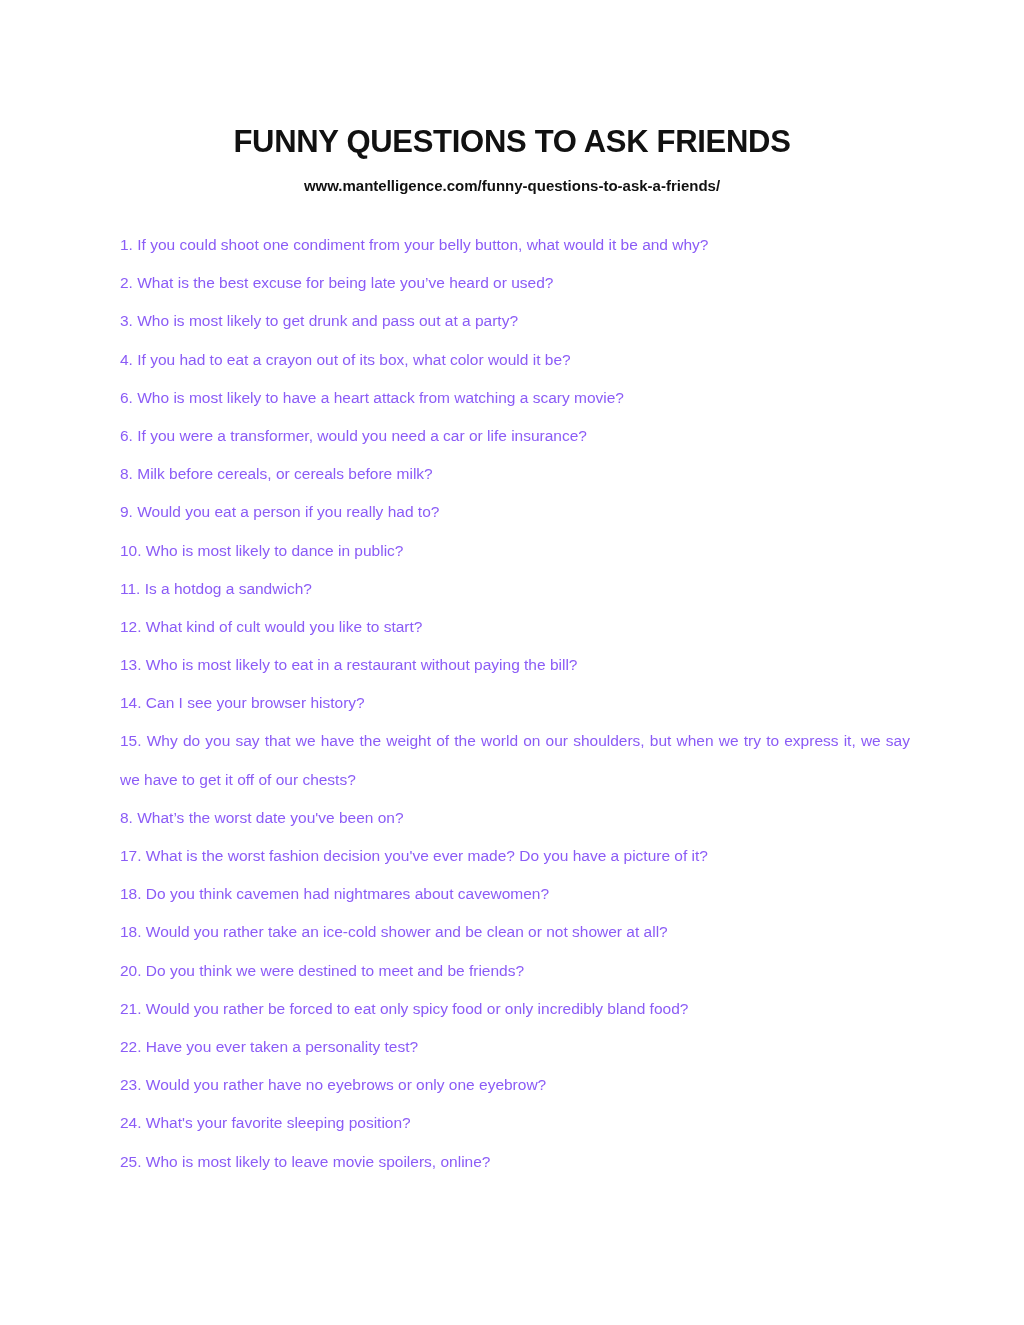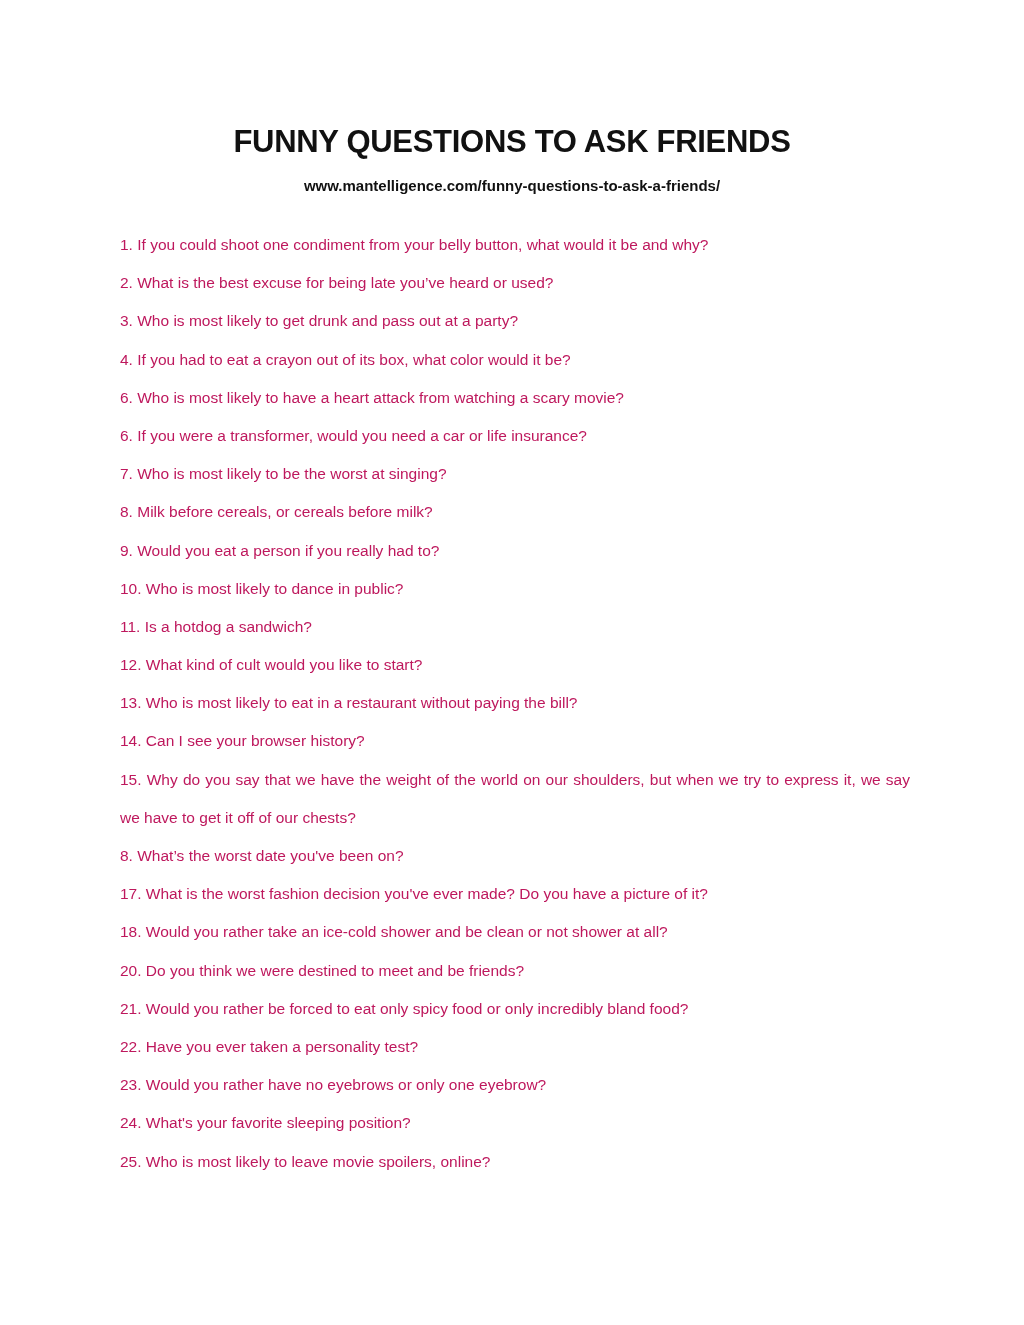--- a/index.html
+++ b/index.html
@@ -15,48 +15,48 @@
   .page-url {
     position: absolute; top: 177px; left: 0; width: 1024px; text-align: center;
     font-weight: bold; font-size: 15px; color: #111;
   }
   .questions {
     position: absolute; top: 226px; left: 120px; width: 790px;
     list-style: none; margin: 0; padding: 0;
   }
   .question {
     font-size: 15.5px; line-height: 38.2px; height: 38.2px; white-space: nowrap;
-    color: #be185d;
+    color: #8b5cf6;
   }
   .question.wrap { white-space: normal; height: auto; text-align: justify; text-align-last: left; }
 </style>
 </head>
 <body>
 
 <h1 class="page-title">FUNNY QUESTIONS TO ASK FRIENDS</h1>
 <div class="page-url">www.mantelligence.com/funny-questions-to-ask-a-friends/</div>
 
 <ul class="questions">
   <li class="question">1. If you could shoot one condiment from your belly button, what would it be and why?</li>
   <li class="question">2. What is the best excuse for being late you’ve heard or used?</li>
   <li class="question">3. Who is most likely to get drunk and pass out at a party?</li>
   <li class="question">4. If you had to eat a crayon out of its box, what color would it be?</li>
   <li class="question">6. Who is most likely to have a heart attack from watching a scary movie?</li>
   <li class="question">6. If you were a transformer, would you need a car or life insurance?</li>
-  <li class="question">7. Who is most likely to be the worst at singing?</li>
   <li class="question">8. Milk before cereals, or cereals before milk?</li>
   <li class="question">9. Would you eat a person if you really had to?</li>
   <li class="question">10. Who is most likely to dance in public?</li>
   <li class="question">11. Is a hotdog a sandwich?</li>
   <li class="question">12. What kind of cult would you like to start?</li>
   <li class="question">13. Who is most likely to eat in a restaurant without paying the bill?</li>
   <li class="question">14. Can I see your browser history?</li>
   <li class="question wrap">15. Why do you say that we have the weight of the world on our shoulders, but when we try to express it, we say we have to get it off of our chests?</li>
   <li class="question">8. What’s the worst date you've been on?</li>
   <li class="question">17. What is the worst fashion decision you've ever made? Do you have a picture of it?</li>
+  <li class="question">18. Do you think cavemen had nightmares about cavewomen?</li>
   <li class="question">18. Would you rather take an ice-cold shower and be clean or not shower at all?</li>
   <li class="question">20. Do you think we were destined to meet and be friends?</li>
   <li class="question">21. Would you rather be forced to eat only spicy food or only incredibly bland food?</li>
   <li class="question">22. Have you ever taken a personality test?</li>
   <li class="question">23. Would you rather have no eyebrows or only one eyebrow?</li>
   <li class="question">24. What's your favorite sleeping position?</li>
   <li class="question">25. Who is most likely to leave movie spoilers, online?</li>
 </ul>
 
 </body></html>

